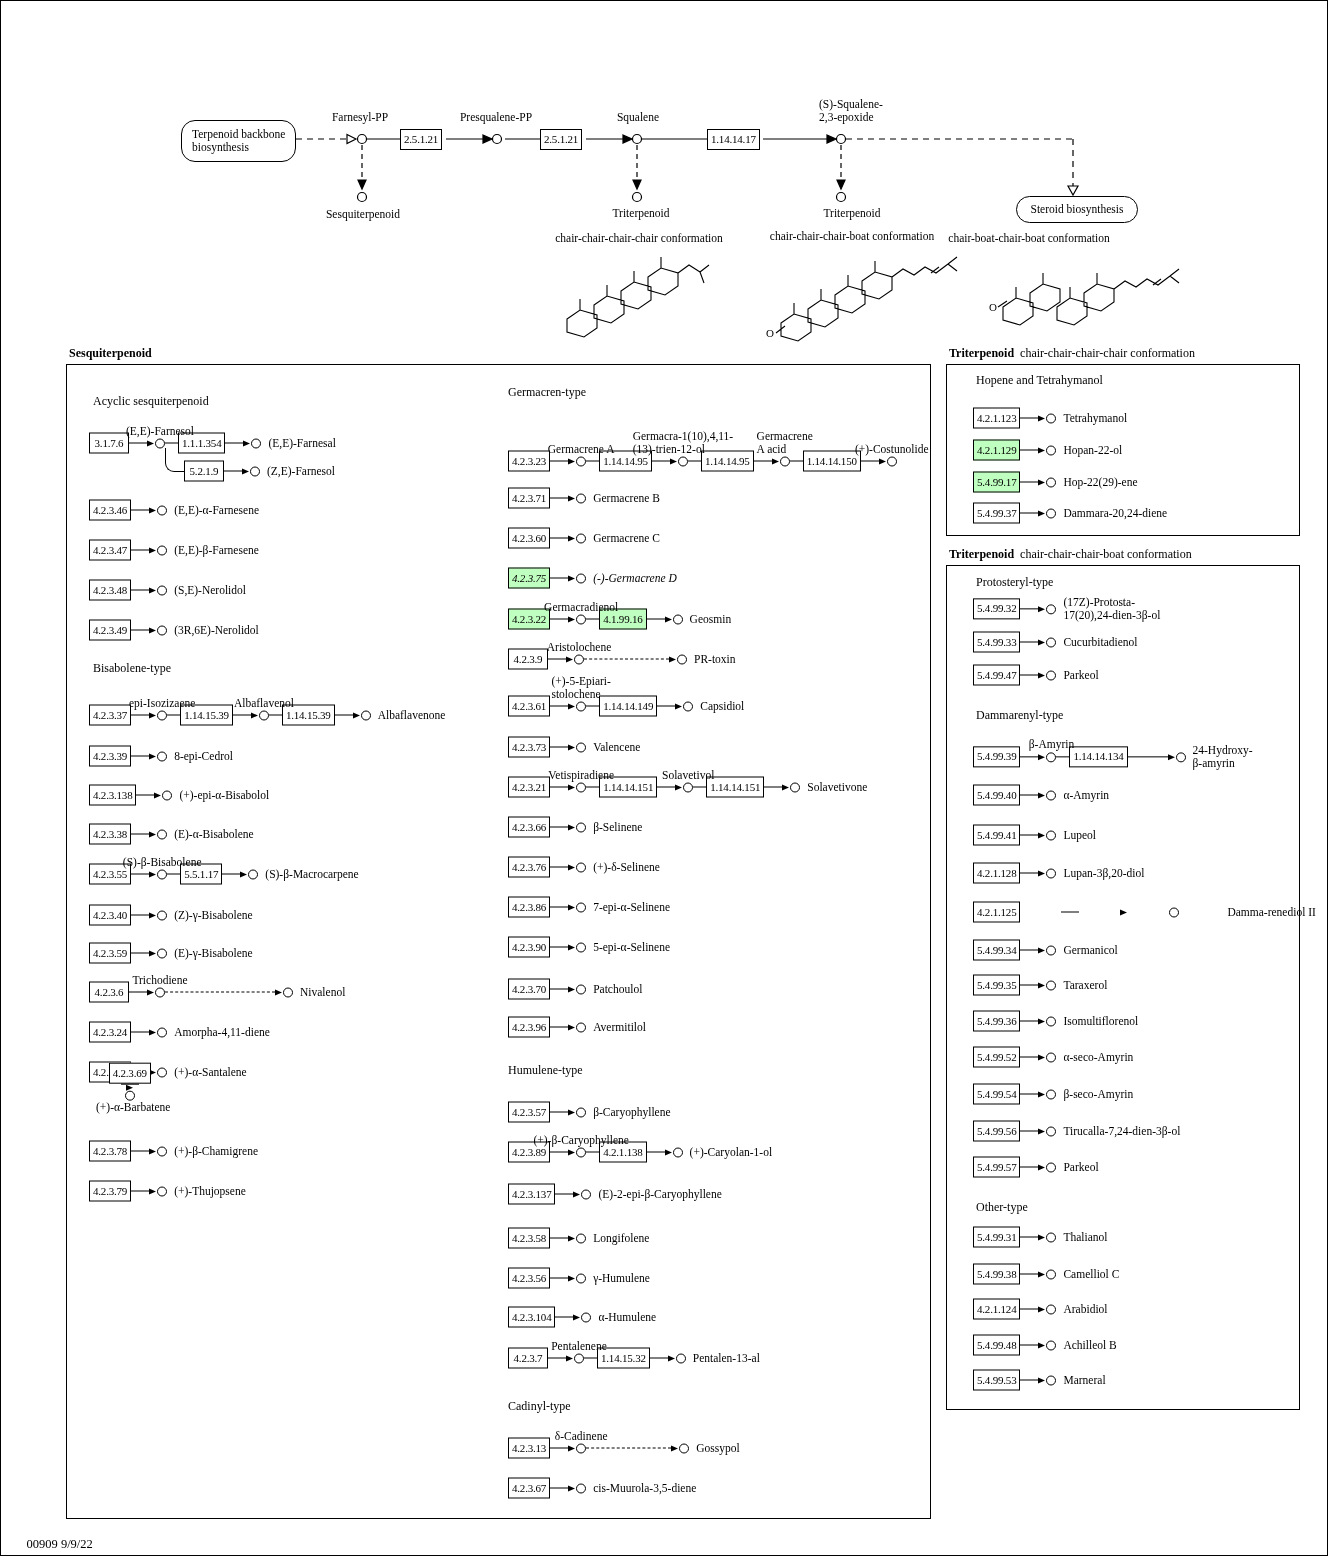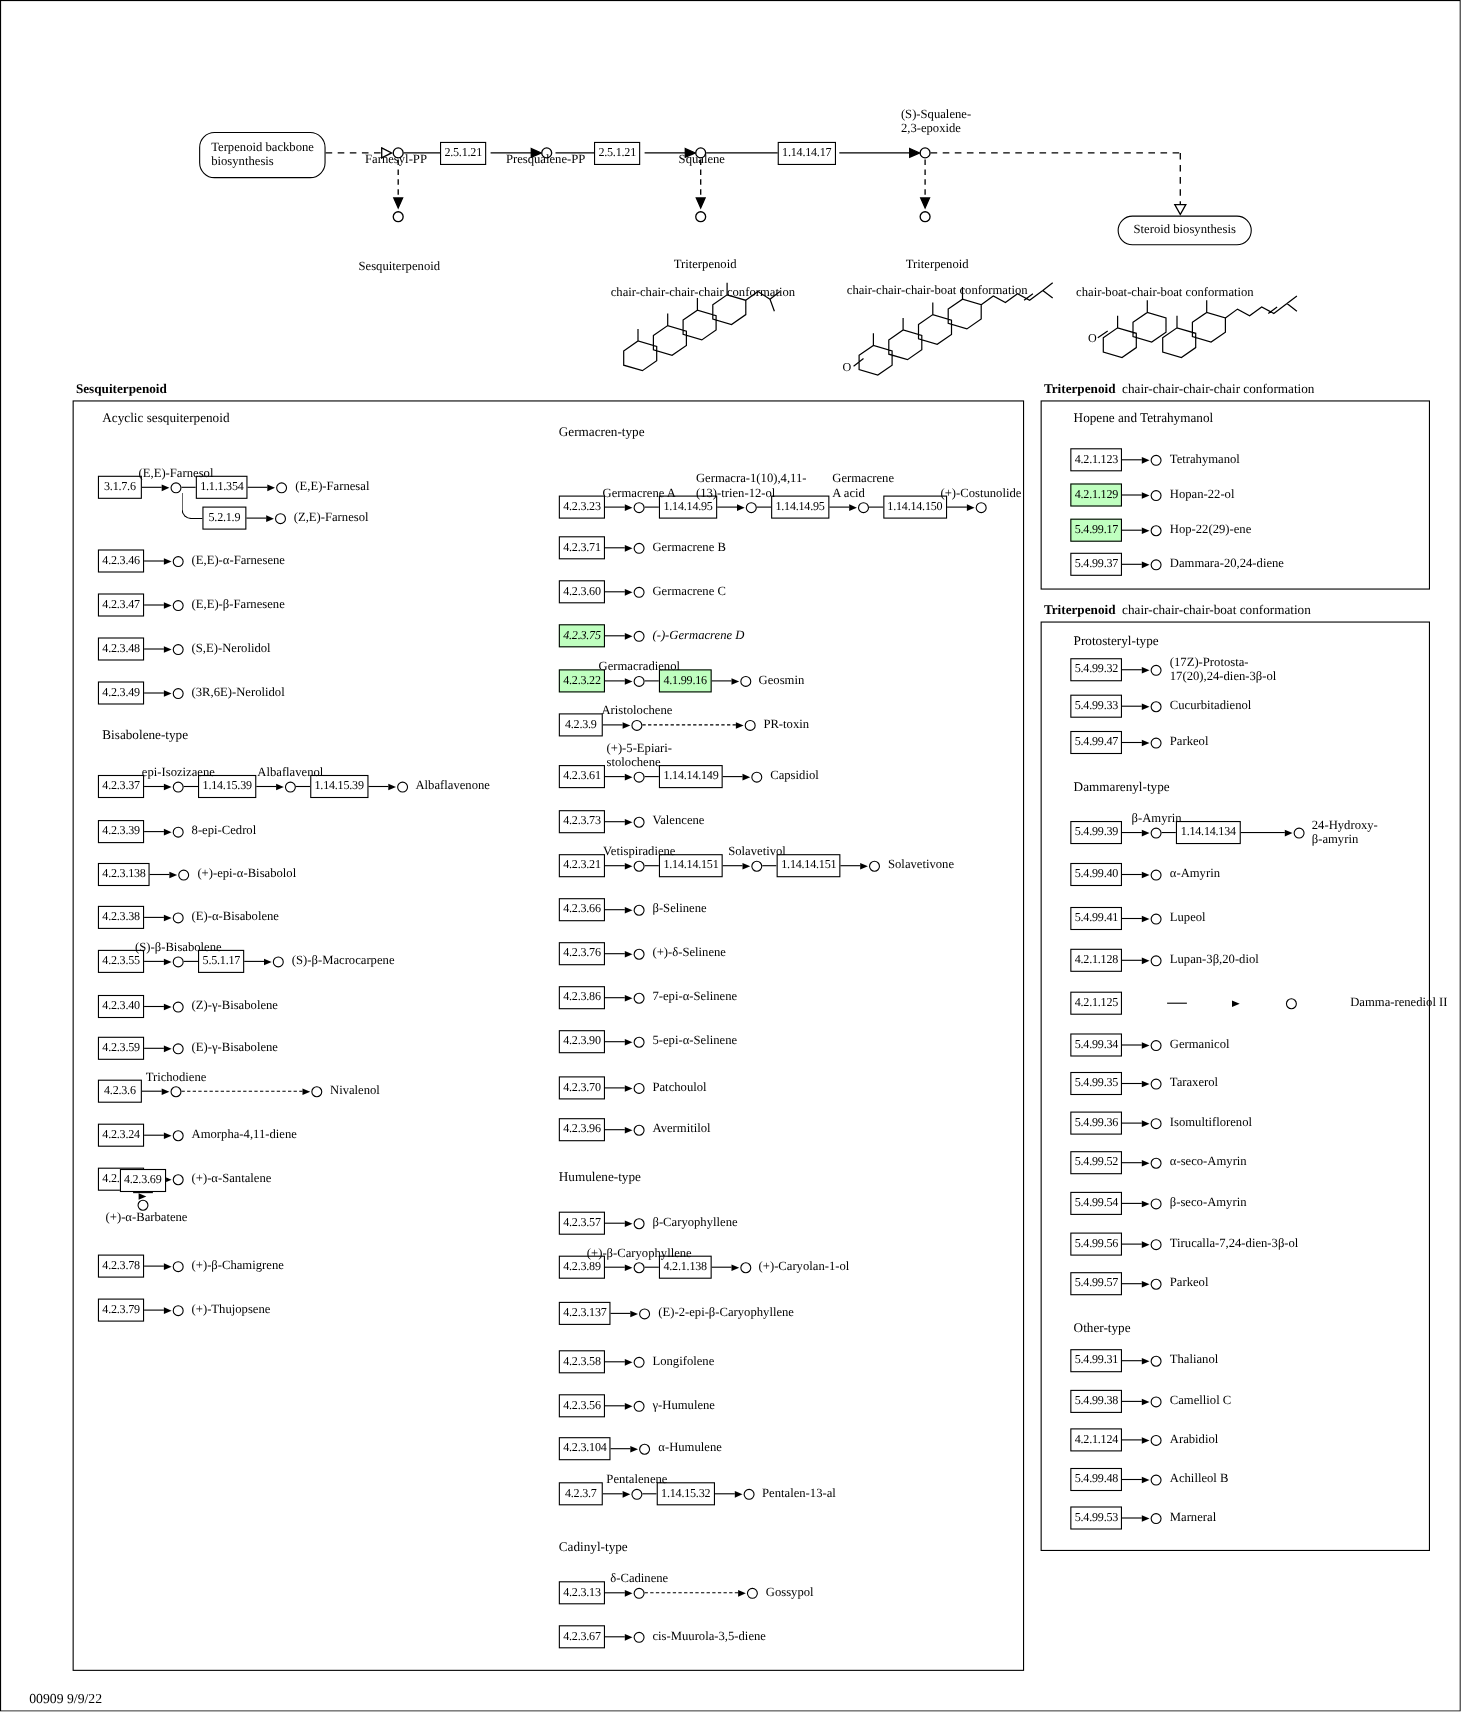--- a/index.html
+++ b/index.html
@@ -3,21 +3,21 @@
 <meta charset="utf-8">
 <style>
   html,body{margin:0;padding:0;background:#fff;}
   .page{position:relative;width:1328px;height:1556px;border:1px solid #000;box-sizing:border-box;
         font-family:"Liberation Serif",serif;background:#fff;overflow:hidden;color:#000;}
   .titlebox{position:absolute;left:40px;top:44px;border:2px solid #000;padding:3px 10px 4px 10px;
             font-size:13.5px;word-spacing:7px;letter-spacing:.4px;white-space:nowrap;}
   .rounded{position:absolute;border:1.3px solid #000;border-radius:14px;display:flex;align-items:center;
            padding:0 10px;font-size:11.5px;line-height:1.15;white-space:pre;background:#fff;}
   .lbl{position:absolute;font-size:11.5px;line-height:1.12;white-space:pre;}
-  .center{transform:translateX(-50%);text-align:center;margin-top:28px;}
+  .center{transform:translateX(-50%);text-align:center;}
   .panel{position:absolute;border:1px solid #000;}
   .plabel{position:absolute;font-size:12px;white-space:pre;}
   .plabel .b{font-weight:bold;}
   .hdr{position:absolute;font-size:12px;white-space:pre;}
   .row{position:absolute;display:flex;align-items:center;transform:translateY(-50%);}
   .ec{border:1px solid #000;background:#fff;font-size:11px;line-height:1;padding:4px 3px;min-width:40px;
       text-align:center;white-space:nowrap;letter-spacing:-.2px;box-sizing:border-box;}
   .ec.hl{background:var(--hl,#bfffbf);}
   .ln{height:0;border-top:1px solid #000;flex:none;}
   .ln.dash{border-top:1px dashed #000;}
@@ -86,40 +86,40 @@
   <div class="lbl center" style="left:495px;top:110px;">Presqualene-PP</div>
   <div class="lbl center" style="left:637px;top:110px;">Squalene</div>
   <div class="lbl" style="left:818px;top:97px;">(S)-Squalene-
 2,3-epoxide</div>
 
   <div class="lbl center" style="left:362px;top:207px;">Sesquiterpenoid</div>
   <div class="lbl center" style="left:640px;top:206px;">Triterpenoid</div>
   <div class="lbl center" style="left:638px;top:231px;">chair-chair-chair-chair conformation</div>
   <div class="lbl center" style="left:851px;top:206px;">Triterpenoid</div>
   <div class="lbl center" style="left:851px;top:229px;">chair-chair-chair-boat conformation</div>
-  <div class="lbl center" style="left:1058px;top:231px;">chair-boat-chair-boat conformation</div>
+  <div class="lbl center" style="left:1028px;top:231px;">chair-boat-chair-boat conformation</div>
 
   <svg id="struct1" width="160" height="100" style="left:560px;top:250px;">
       <path d="M6 68 l13 -9 l17 5 l0 13 l-13 9 l-17 -5 Z M19 59 l0 -11 M33 54 l13 -9 l17 5 l0 13 l-13 9 l-17 -5 Z M46 45 l0 -11 M60 40 l13 -9 l17 5 l0 13 l-13 9 l-17 -5 Z M73 31 l0 -11 M87 26 l13 -9 l17 5 l0 13 l-13 9 l-17 -5 Z M100 17 l0 -11 M117 22 l11 -8 l11 7 M139 21 l9 -7 M139 21 l4 11" fill="none" stroke="#000" stroke-width="1.1"></path>
     </svg>
   <svg id="struct2" width="205" height="100" style="left:764px;top:250px;">
       <path d="M16 72 l13 -9 l17 5 l0 13 l-13 9 l-17 -5 Z M29 63 l0 -11 M43 58 l13 -9 l17 5 l0 13 l-13 9 l-17 -5 Z M56 49 l0 -11 M70 44 l13 -9 l17 5 l0 13 l-13 9 l-17 -5 Z M83 35 l0 -11 M97 30 l13 -9 l17 5 l0 13 l-13 9 l-17 -5 Z M110 21 l0 -11 M127 26 l11 -8 l11 6 l11 -8 l11 6 l12 -9 M166 22 l8 -6 M183 13 l9 -7 M183 13 l9 7 M11 82 l9 -7" fill="none" stroke="#000" stroke-width="1.1"></path>
       <text x="1" y="86">O</text>
     </svg>
   <svg id="struct3" width="205" height="100" style="left:988px;top:248px;">
       <path d="M14 58 l13 -9 l17 5 l0 13 l-13 9 l-17 -5 Z M27 49 l0 -11 M41 44 l13 -9 l17 5 l0 13 l-13 9 l-17 -5 Z M54 35 l0 -11 M68 58 l13 -9 l17 5 l0 13 l-13 9 l-17 -5 Z M81 49 l0 -11 M95 44 l13 -9 l17 5 l0 13 l-13 9 l-17 -5 Z M108 35 l0 -11 M125 40 l11 -8 l11 6 l11 -8 l11 6 l12 -9 M164 36 l8 -6 M181 27 l9 -7 M181 27 l9 7 M9 58 l9 -6" fill="none" stroke="#000" stroke-width="1.1"></path>
       <text x="0" y="62">O</text>
     </svg>
 
   <div class="branchline" style="left:164px;top:447px;width:19px;height:23px;"></div>
 
   <div id="diagram">
       <div class="panel" style="left: 65px; top: 363px; width: 863px; height: 1153px;"></div>
       <div class="plabel" style="left: 68px; top: 345px;"><span class="b">Sesquiterpenoid</span></div>
-      <div class="hdr" style="left: 92px; top: 372px;">Acyclic sesquiterpenoid</div>
+      <div class="hdr" style="left: 92px; top: 393px;">Acyclic sesquiterpenoid</div>
       <div class="hdr" style="left: 92px; top: 660px;">Bisabolene-type</div>
       <div class="hdr" style="left: 507px; top: 384px;">Germacren-type</div>
       <div class="hdr" style="left: 507px; top: 1062px;">Humulene-type</div>
       <div class="hdr" style="left: 507px; top: 1398px;">Cadinyl-type</div>
       <div class="row" style="left: 88px; top: 442px;">
         <div class="ec">3.1.7.6</div>
         <div class="ln" style="width: 18px;"></div>
         <span class="arr"></span>
         <span class="cwrap">
           <span class="circ"></span>

